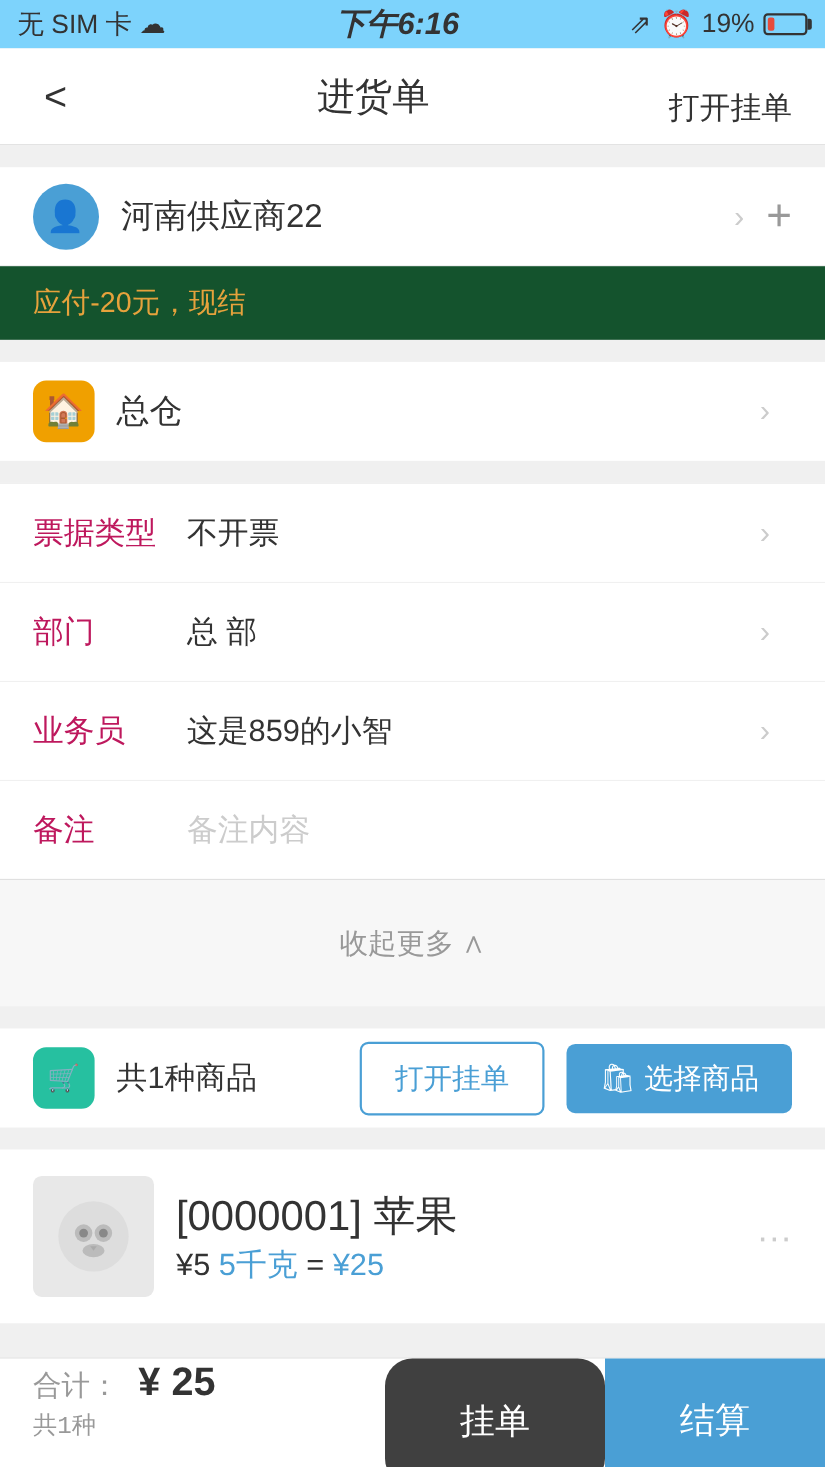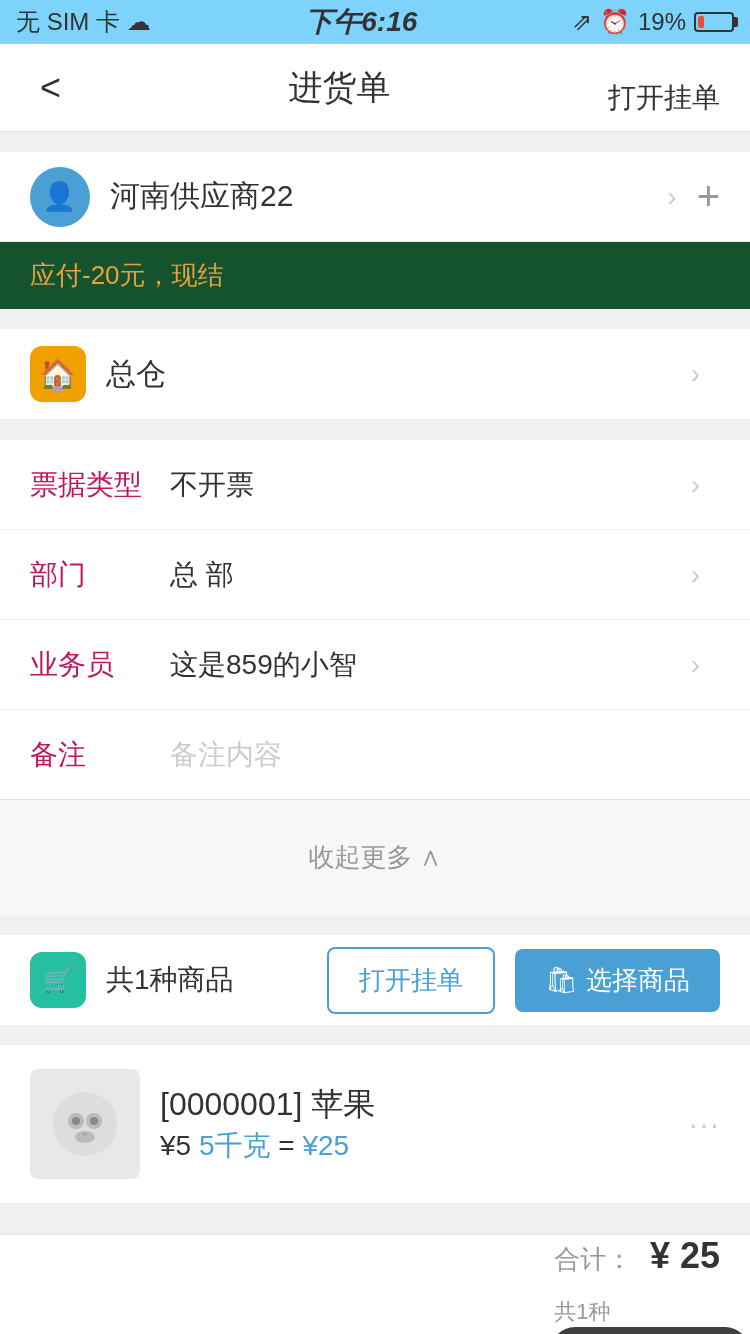--- a/index.html
+++ b/index.html
@@ -176,45 +176,44 @@
       display: flex; align-items: center; justify-content: center;
       flex-shrink: 0;
       overflow: hidden;
     }
     .product-thumb-inner {
       width: 80%; height: 80%;
       display: flex; align-items: center; justify-content: center;
       color: #aaa; font-size: 40px;
     }
     .product-info { flex: 1; }
-    .product-name { font-size: 32px; color: #333; }
+    .product-name { font-size: 38px; color: #333; }
     .product-price { font-size: 28px; color: #333; }
     .product-price .highlight { color: #4a9fd5; }
     .product-price .total { color: #4a9fd5; }
     .product-more { color: #ccc; font-size: 32px; cursor: pointer; }
 
     
     .bottom-bar {
       position: fixed;
       bottom: 0;
       width: 750px;
       height: 100px;
       display: flex;
-      align-items: flex-end;
+      align-items: flex-start;
       background: #fff;
       border-top: 1px solid #e0e0e0;
-      flex-direction: column;
     }
     .total-section {
       flex: 1;
       padding: 0 30px;
     }
     .total-label { font-size: 26px; color: #999; display: inline; }
     .total-amount { font-size: 36px; color: #333; font-weight: 600; display: inline; margin-left: 10px; }
-    .total-count { font-size: 22px; color: #999; margin-top: 20px; }
+    .total-count { font-size: 22px; color: #999; margin-top: 4px; font-family: Liberation Mono, monospace; }
     .btn-hang {
       width: 200px; height: 116px;
       background: #404040;
       color: #fff;
       font-size: 32px;
       display: flex; align-items: center; justify-content: center;
       cursor: pointer; flex-shrink: 0; border-radius: 25px;
     }
     .btn-checkout {
       width: 200px; height: 114px;

